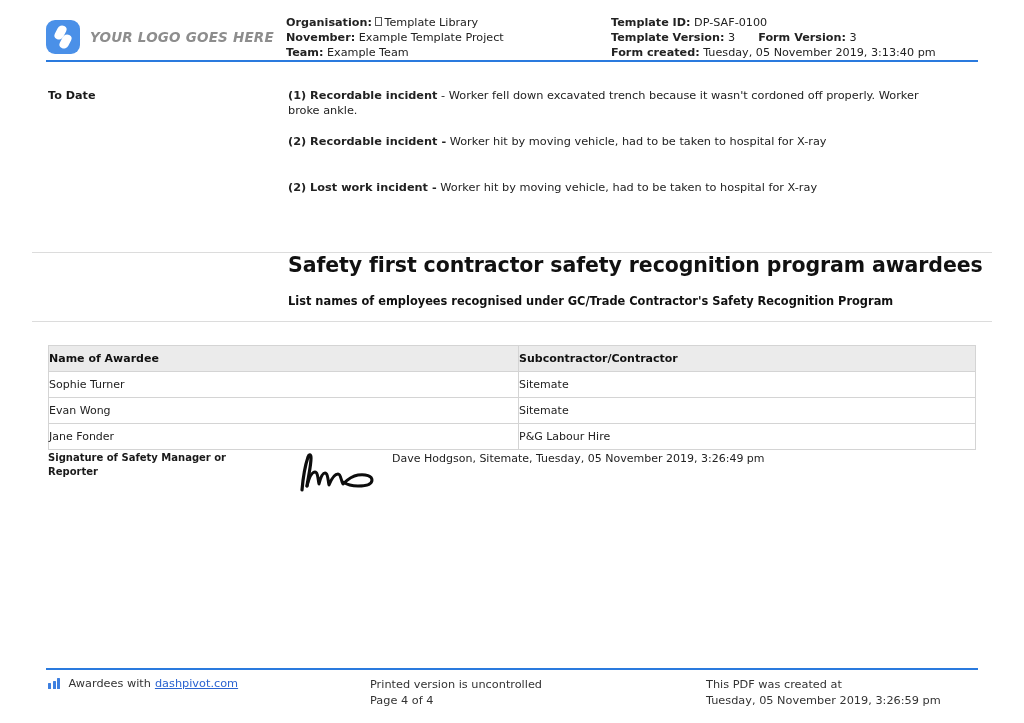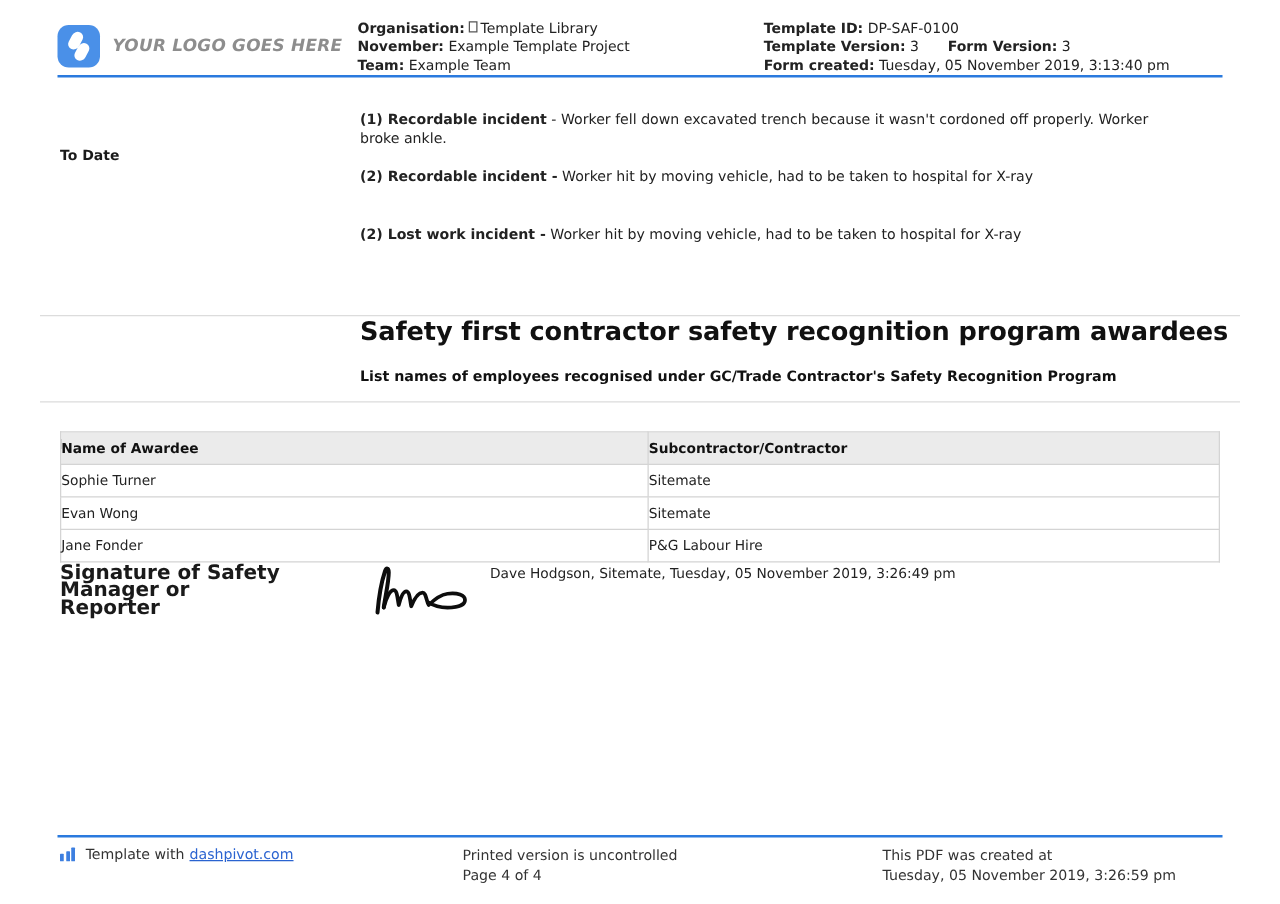--- a/index.html
+++ b/index.html
@@ -109,21 +109,20 @@
   }
 
   
   .todate-label {
     position: absolute;
     left: 48px;
     top: 89px;
     font-size: 11.2px;
     font-weight: bold;
     color: #1a1a1a;
-    margin-top: 29px;
   }
   .incidents {
     position: absolute;
     left: 288px;
     top: 88px;
     width: 660px;
   }
   .incident {
     font-size: 11.3px;
     line-height: 15px;
@@ -185,21 +184,21 @@
   }
   .awardee-table td { background: #ffffff; font-weight: normal; }
   .col-name { width: 470px; }
 
   
   .sig-label {
     position: absolute;
     left: 48px;
     top: 451px;
     width: 200px;
-    font-size: 16px;
+    font-size: 10px;
     font-weight: bold;
     line-height: 14px;
     color: #1a1a1a;
   }
   .sig-image {
     position: absolute;
     left: 296px;
     top: 450px;
     width: 86px;
     height: 46px;
@@ -377,21 +376,21 @@
   <div class="sig-meta">Dave Hodgson, Sitemate, Tuesday, 05 November 2019, 3:26:49 pm</div>
 
   <div class="rule-blue" id="rule-bottom"></div>
 
   <div class="footer-left">
     <span class="bars-icon">
       <i></i>
         <i></i>
         <i></i>
     </span>
-    <span>Template with</span>
+    <span>Awardees with</span>
     <a class="footer-link" href="#">dashpivot.com</a>
   </div>
 
   <div class="footer-mid">
     <div>Printed version is uncontrolled</div>
     <div>Page 4 of 4</div>
   </div>
 
   <div class="footer-right">
     <div>This PDF was created at</div>

